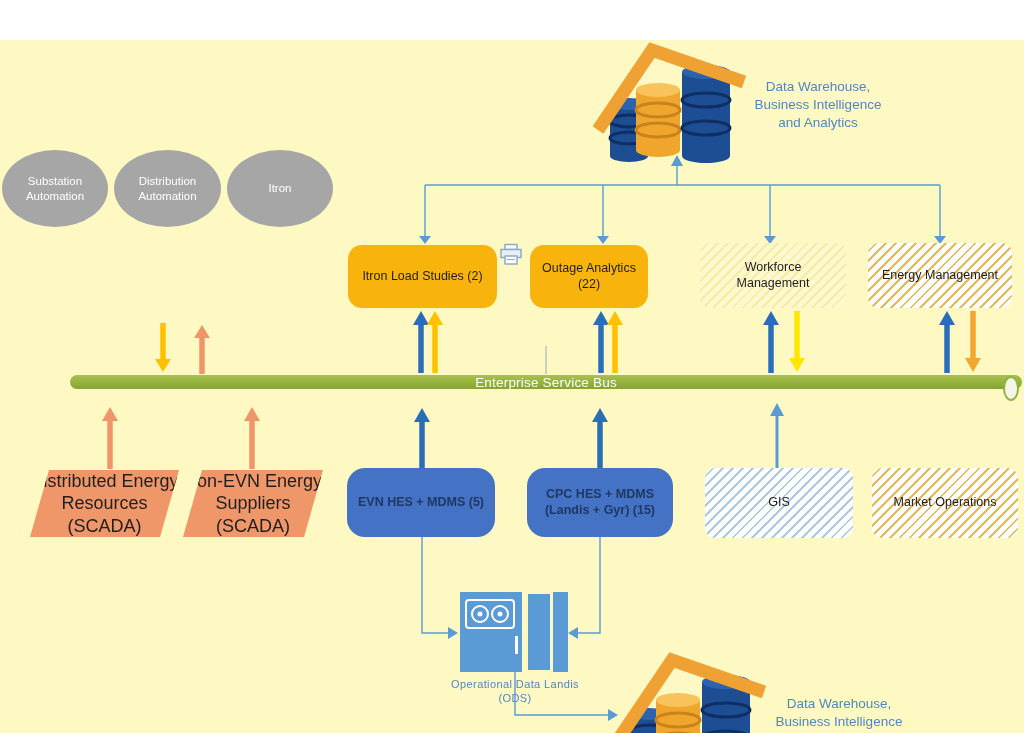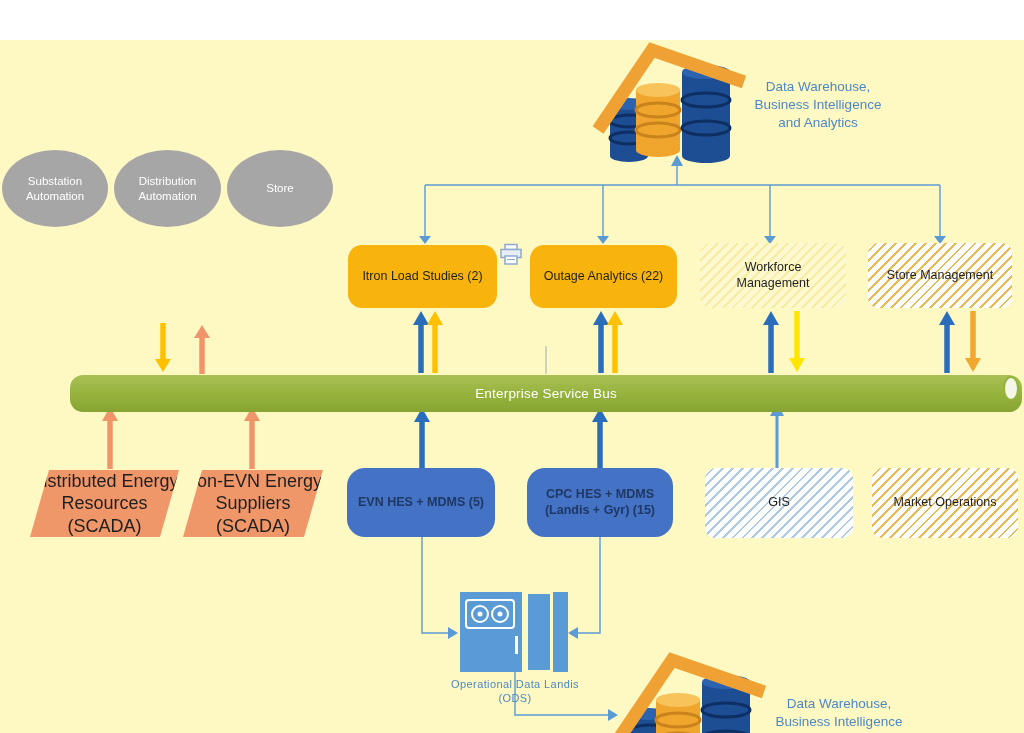--- a/index.html
+++ b/index.html
@@ -207,49 +207,49 @@
 
   <div class="abs ell center lbl" style="left:2px;top:110px;width:106px;height:77px;">
     <span>Substation
 Automation</span>
   </div>
   <div class="abs ell center lbl" style="left:114px;top:110px;width:107px;height:77px;">
     <span>Distribution
 Automation</span>
   </div>
   <div class="abs ell center lbl" style="left:227px;top:110px;width:106px;height:77px;">
-    <span>Store</span>
+    <span>Itron</span>
   </div>
 
 
   <div class="abs gold center lbl" style="left:348px;top:205px;width:149px;height:63px;">
     <span>Itron Load Studies (2)</span>
   </div>
 
   <svg class="abs" style="left:499px;top:203px;" width="24" height="23" viewBox="0 0 24 23">
     <rect x="6" y="1.5" width="12" height="5" fill="#fff" stroke="#8FAACC" stroke-width="1.5"></rect>
     <rect x="2" y="6.5" width="20" height="8" fill="#E8EEF6" stroke="#8FAACC" stroke-width="1.5"></rect>
     <rect x="6" y="13" width="12" height="8" fill="#fff" stroke="#8FAACC" stroke-width="1.5"></rect>
     <line x1="8" y1="16.5" x2="16" y2="16.5" stroke="#8FAACC" stroke-width="1"></line>
   </svg>
 
-  <div class="abs gold center lbl" style="left:530px;top:205px;width:147px;height:63px;">
+  <div class="abs gold center lbl" style="left:530px;top:205px;width:118px;height:63px;">
     <span>Outage Analytics (22)</span>
   </div>
 
   <div class="abs hatch-lightyellow center lbl" style="left:700px;top:203px;width:146px;height:65px;">
     <span>Workforce
 Management</span>
   </div>
 
   <div class="abs hatch-gold center lbl" style="left:868px;top:203px;width:144px;height:65px;">
-    <span>Store Management</span>
-  </div>
-
-  <div class="abs esb center" style="left:70px;top:335px;width:952px;height:37px;">
+    <span>Energy Management</span>
+  </div>
+
+  <div class="abs esb center" style="left:70px;top:335px;width:952px;height:14px;">
     <span>Enterprise Service Bus</span>
   </div>
   <div class="abs esb-cap" style="left:1003px;top:336px;width:16px;height:25px;"></div>
 
   <div class="abs para center lbl" style="left:30px;top:430px;width:149px;height:67px;">
     <span>Distributed Energy
 Resources (SCADA)</span>
   </div>
   <div class="abs para center lbl" style="left:183px;top:430px;width:140px;height:67px;">
     <span>Non-EVN Energy

